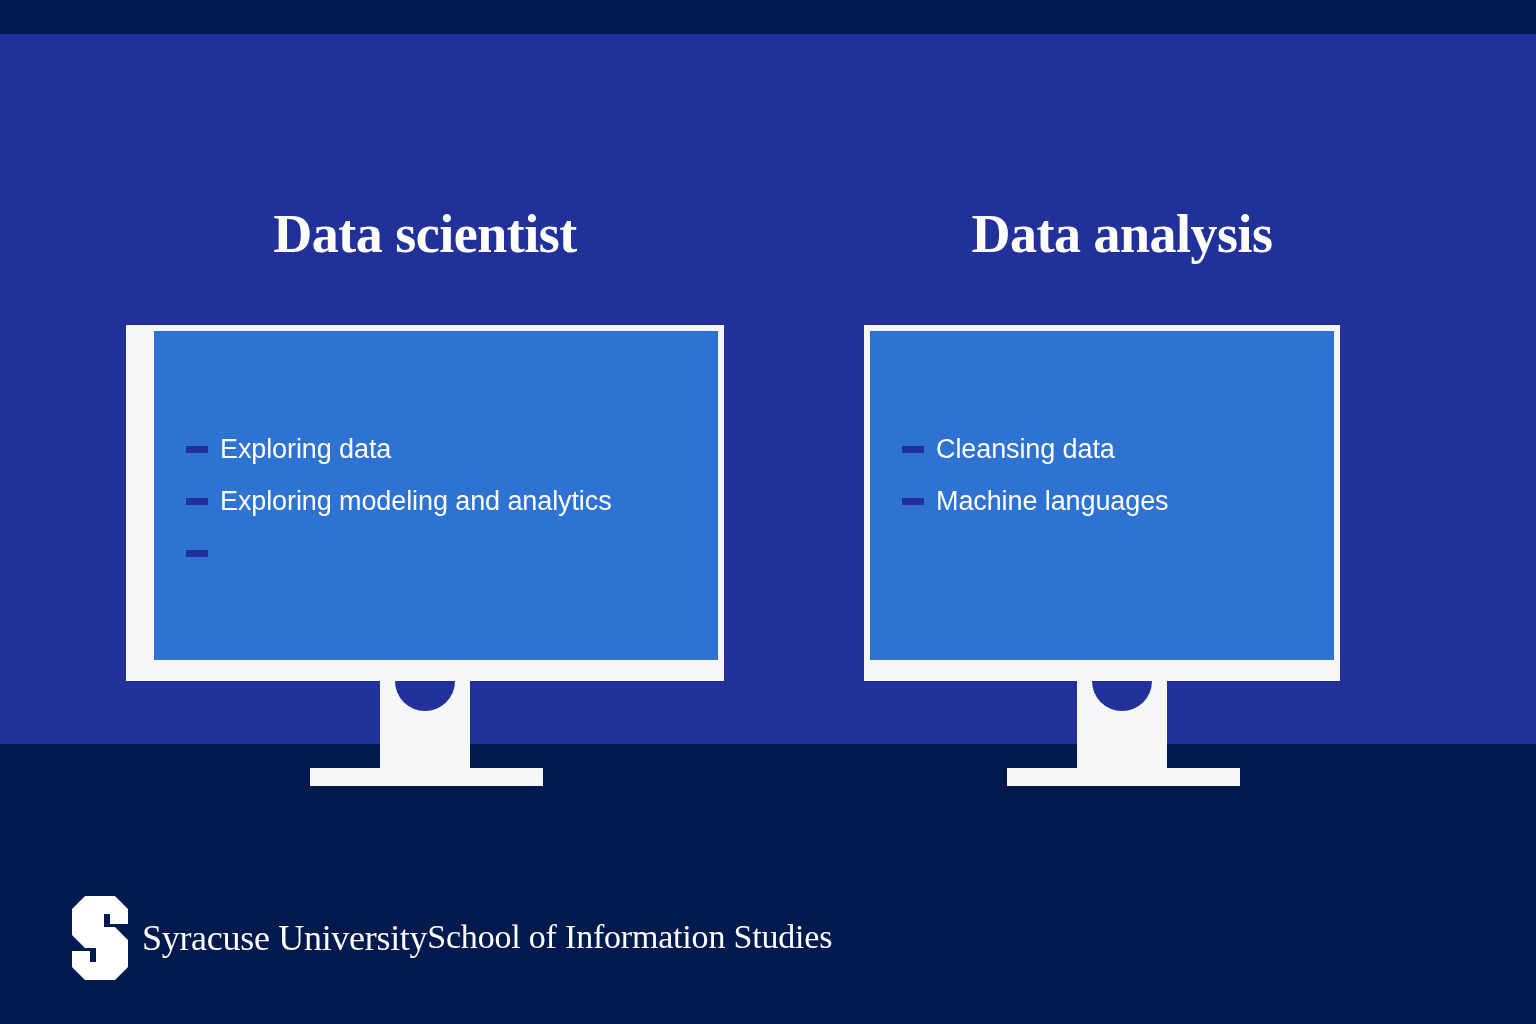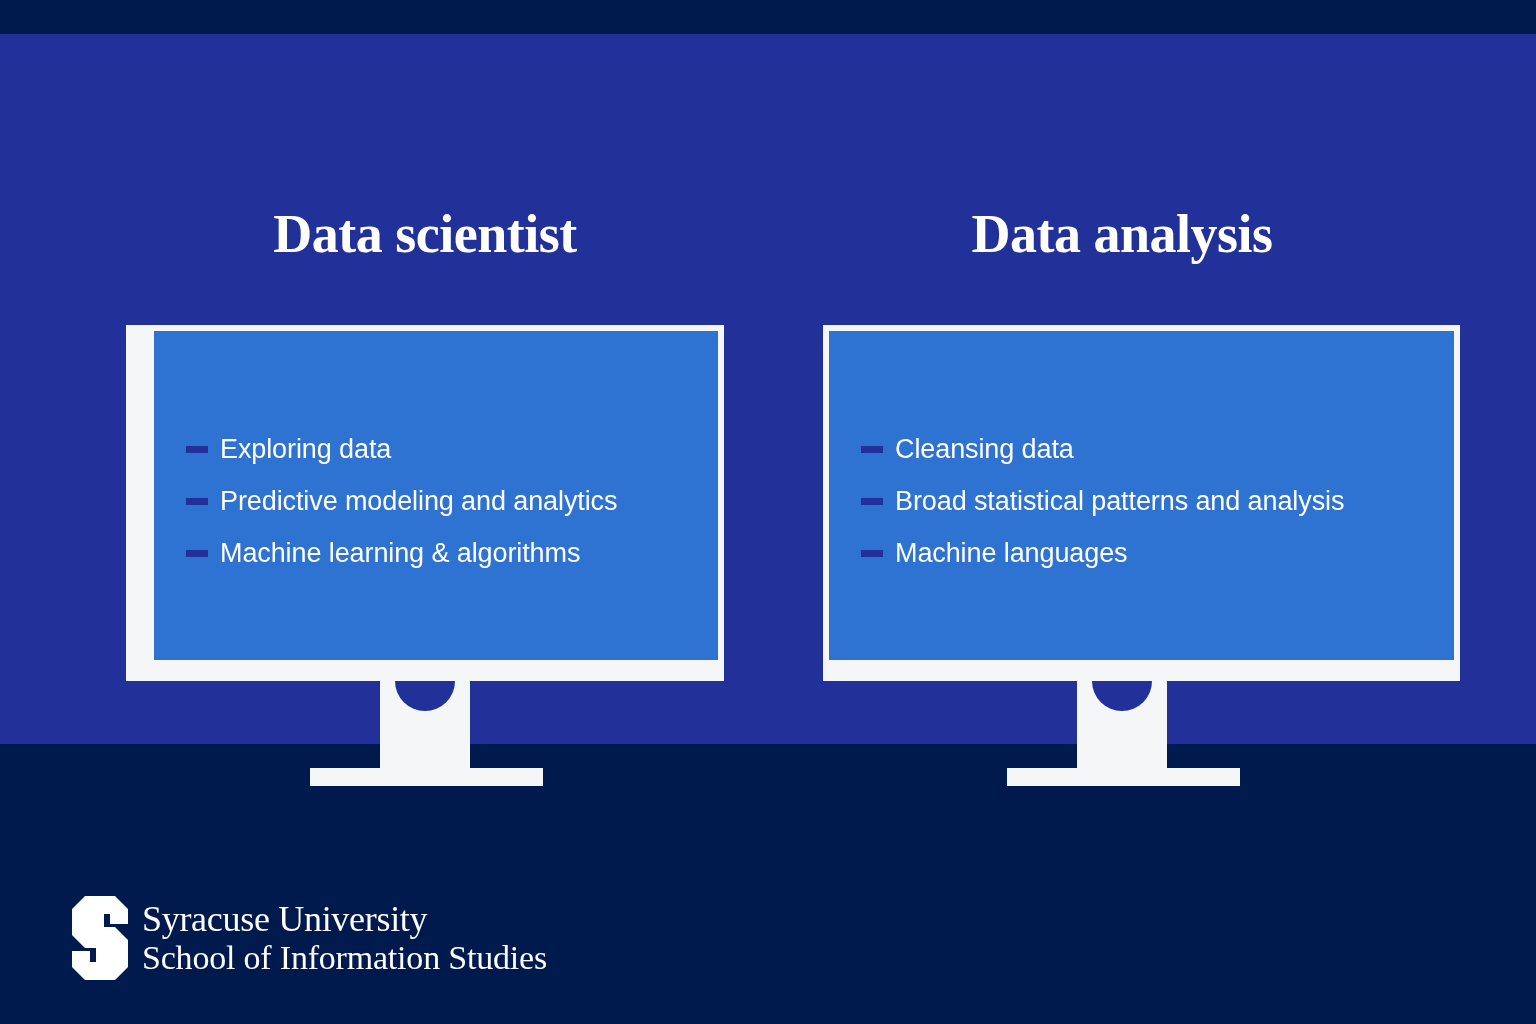--- a/index.html
+++ b/index.html
@@ -53,21 +53,21 @@
 
   
   .monitor {
     position: absolute;
     top: 291px;
     background: #f4f6f8;
     box-sizing: border-box;
     padding: 6px 6px 21px 6px;
   }
   #monitor-left  { left: 126px; width: 598px; height: 356px; padding-left: 28px; }
-  #monitor-right { left: 823px; width: 637px; height: 356px; }
+  #monitor-right { left: 864px; width: 476px; height: 356px; }
 
   .screen {
     width: 100%;
     height: 100%;
     background: #2e72d2;
     box-sizing: border-box;
     position: relative;
   }
 
   
@@ -139,21 +139,21 @@
     align-items: center;
   }
   .logo-mark {
     width: 56px;
     height: 84px;
     flex: 0 0 auto;
     margin-right: 14px;
   }
   .logo-text {
     display: flex;
-    flex-direction: column;
+    flex-direction: row;
     justify-content: center;
     color: #ffffff;
     font-family: "Liberation Serif", "DejaVu Serif", serif;
   }
   .logo-line1 {
     font-size: 36px;
     line-height: 40px;
     letter-spacing: -0.3px;
     white-space: nowrap;
   }
@@ -178,26 +178,25 @@
     <div class="screen">
       <div class="bullets">
 
         <div class="bullet-row">
           <span class="dash"></span>
           <span class="bullet-text">Exploring data</span>
         </div>
 
         <div class="bullet-row">
           <span class="dash"></span>
-          <span class="bullet-text">Predictive modeling and analytics</span>
-        </div>
-
-        <div class="bullet-row">
-          <span class="dash"></span>
-          <span class="bullet-text">Machine learning &amp; algorithms</span>
+          <span class="bullet-text">Exploring modeling and analytics</span>
+        </div>
+
+        <div class="bullet-row">
+          <span class="dash"></span>
         </div>
 
       </div>
     </div>
   </div>
 
   <div class="stand-neck" id="neck-left">
     <div class="notch"></div>
   </div>
   <div class="stand-base" id="base-left"></div>
@@ -206,24 +205,20 @@
 
   <div class="monitor" id="monitor-right">
     <div class="screen">
       <div class="bullets">
 
         <div class="bullet-row">
           <span class="dash"></span>
           <span class="bullet-text">Cleansing data</span>
         </div>
 
-        <div class="bullet-row">
-          <span class="dash"></span>
-          <span class="bullet-text">Broad statistical patterns and analysis</span>
-        </div>
 
         <div class="bullet-row">
           <span class="dash"></span>
           <span class="bullet-text">Machine languages</span>
         </div>
 
       </div>
     </div>
   </div>
 

